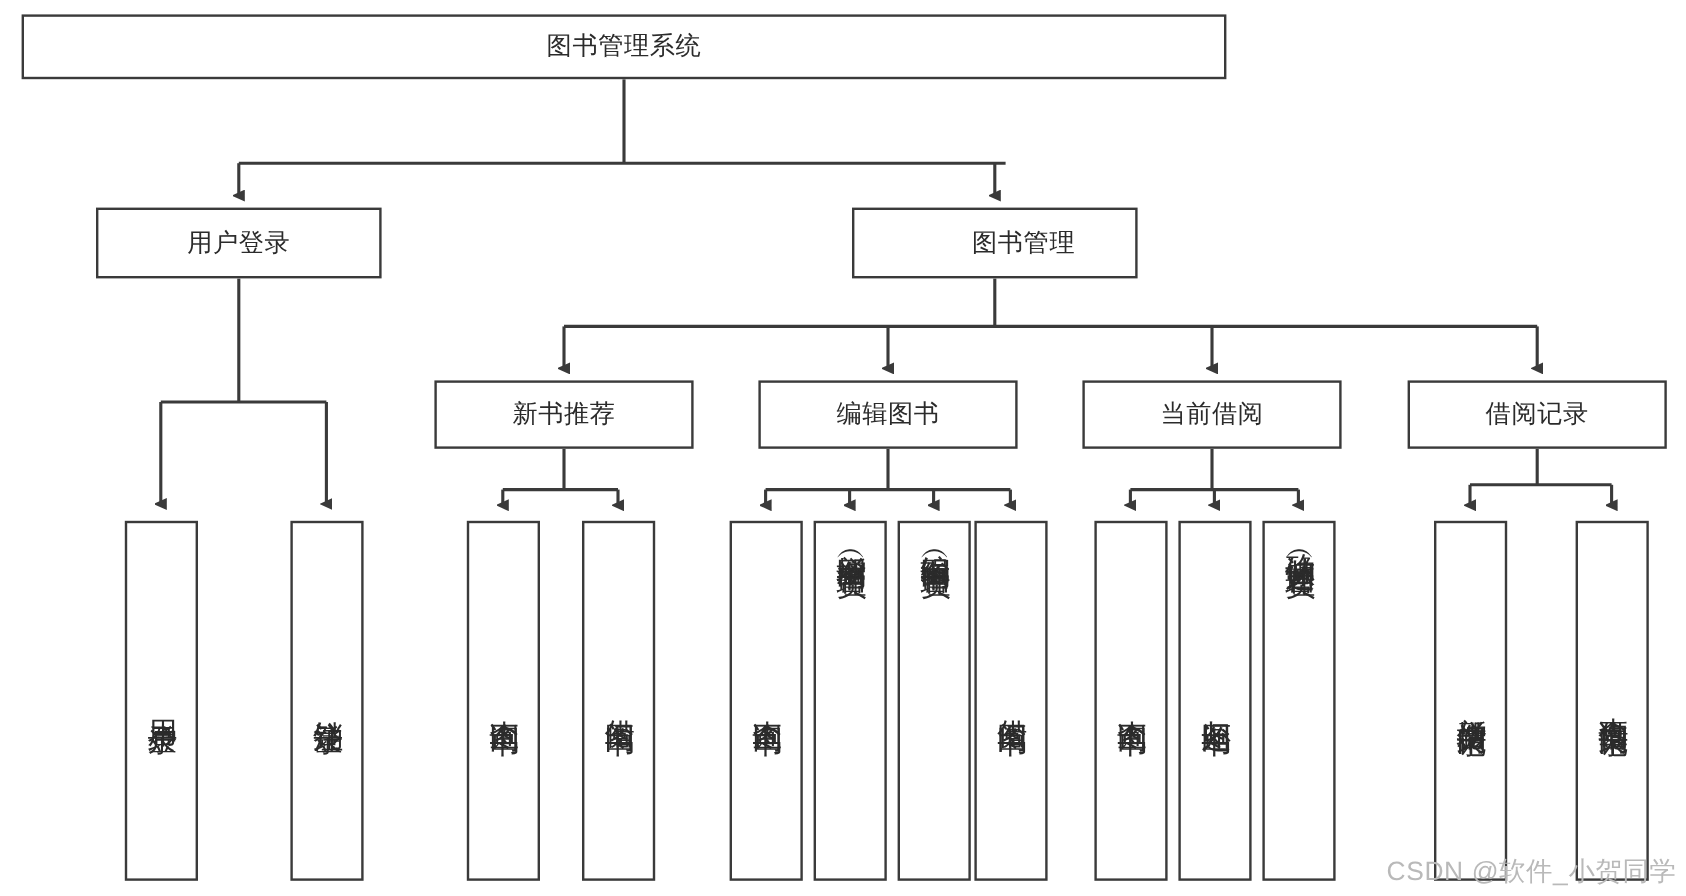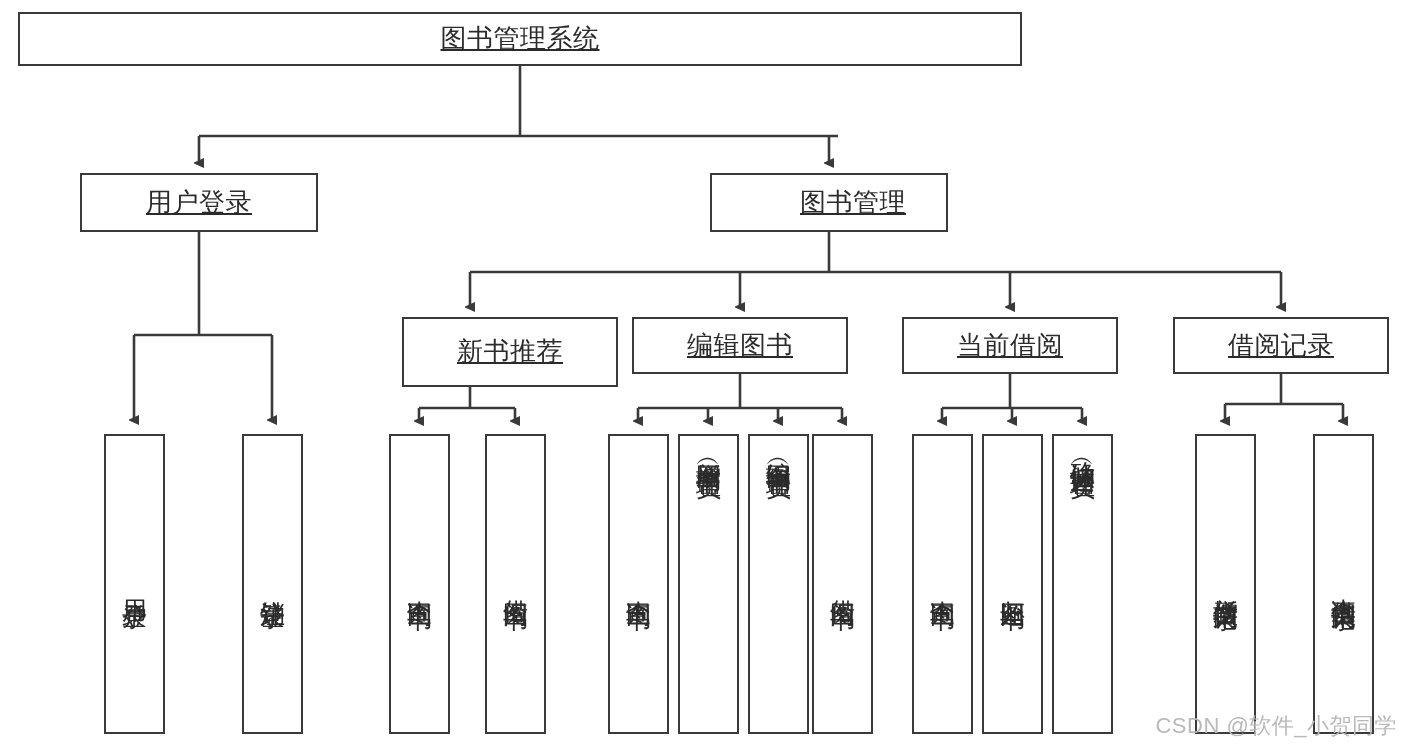--- a/index.html
+++ b/index.html
@@ -37,23 +37,22 @@
     justify-content: center;
     color: #2b2b2b;
     z-index: 2;
   }
   .node .label {
     text-align: center;
     line-height: 1.12;
     letter-spacing: 0.5px;
   }
   .node.horiz .label {
-    font-size: 26px;
+    font-size: 21px;
     white-space: nowrap;
-    text-decoration: underline;
   }
   .node.vert {
     align-items: flex-start;
     padding-top: 6px;
   }
   .node.vert .label {
     writing-mode: vertical-rl;
     text-orientation: upright;
     font-size: 25px;
     letter-spacing: 2px;
@@ -135,21 +134,21 @@
     <span class="label">图书管理系统</span>
   </div>
 
   <div class="node horiz" style="left:80px; top:173px; width:238px; height:59px;">
     <span class="label">用户登录</span>
   </div>
   <div class="node horiz" style="left:710px; top:173px; width:238px; height:59px;padding-left:48px;">
     <span class="label">图书管理</span>
   </div>
 
-  <div class="node horiz" style="left:362px; top:317px; width:216px; height:70px;margin-left:40px;">
+  <div class="node horiz" style="left:362px; top:317px; width:216px; height:57px;">
     <span class="label">新书推荐</span>
   </div>
   <div class="node horiz" style="left:632px; top:317px; width:216px; height:57px;">
     <span class="label">编辑图书</span>
   </div>
   <div class="node horiz" style="left:1173px; top:317px; width:216px; height:57px;">
     <span class="label">借阅记录</span>
   </div>
   <div class="node horiz" style="left:902px; top:317px; width:216px; height:57px;">
     <span class="label">当前借阅</span>

